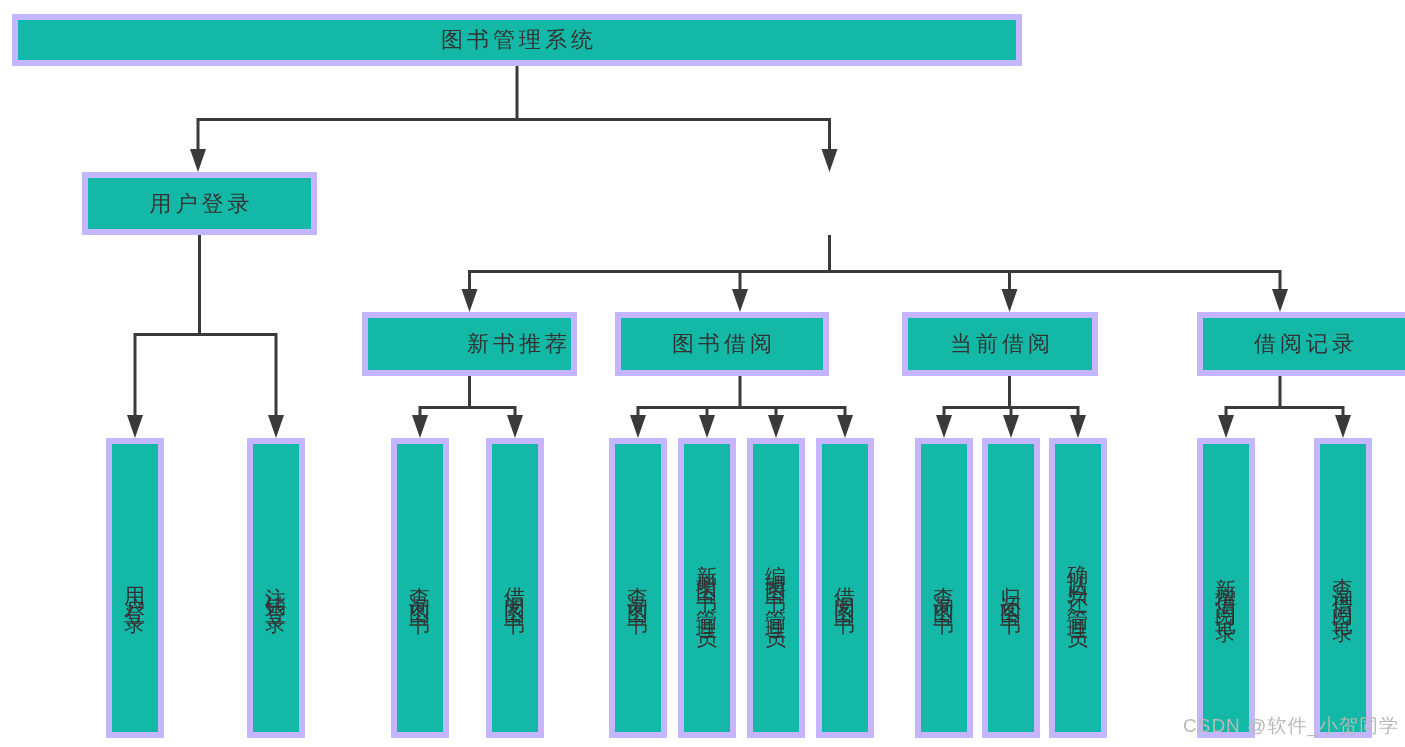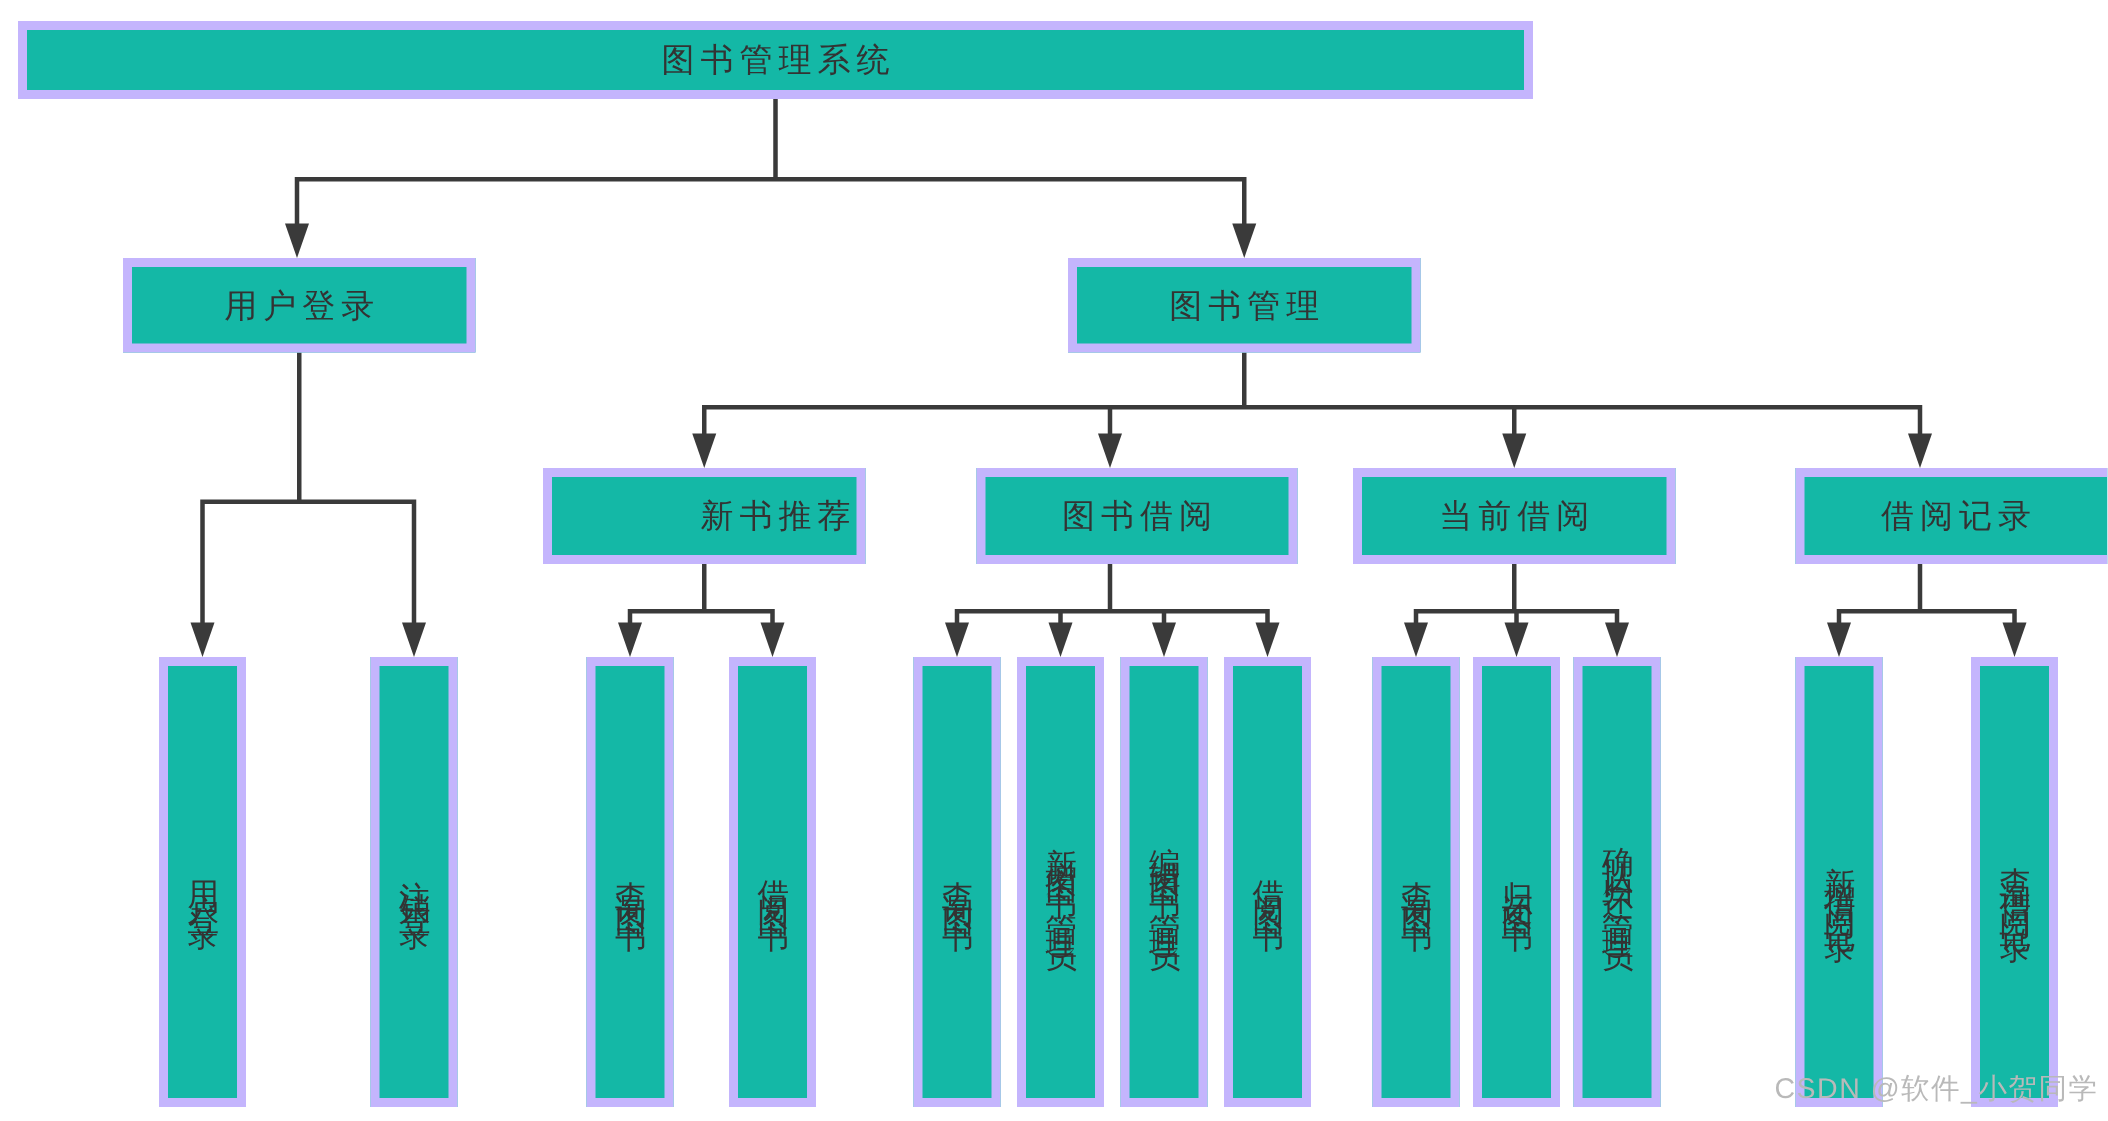--- a/index.html
+++ b/index.html
@@ -88,31 +88,28 @@
     </g>
   </svg>
 
   <div class="node hnode" style="left:12px; top:14px; width:1010px; height:52px;">
     <span>图书管理系统</span>
   </div>
 
   <div class="node hnode" style="left:82px; top:172px; width:235px; height:63px;">
     <span>用户登录</span>
   </div>
-  <div class="node hnode" style="left:712px; top:172px; width:235px; height:63px;">
-    <span>图书管理</span>
-  </div>
 
   <div class="node hnode" style="left:362px; top:312px; width:215px; height:64px;justify-content:flex-end;">
     <span>新书推荐</span>
   </div>
-  <div class="node hnode" style="left:651px; top:312px; width:214px; height:64px;">
+  <div class="node hnode" style="left:615px; top:312px; width:214px; height:64px;">
     <span>图书借阅</span>
   </div>
-  <div class="node hnode" style="left:902px; top:312px; width:215px; height:64px;">
+  <div class="node hnode" style="left:902px; top:312px; width:196px; height:64px;">
     <span>当前借阅</span>
   </div>
   <div class="node hnode" style="left:1173px; top:312px; width:214px; height:64px;margin-left:24px;">
     <span>借阅记录</span>
   </div>
 
   <div class="node vnode" style="left:106px;">
     <span class="vtext">用户登录</span>
   </div>
   <div class="node vnode" style="left:247px;">

